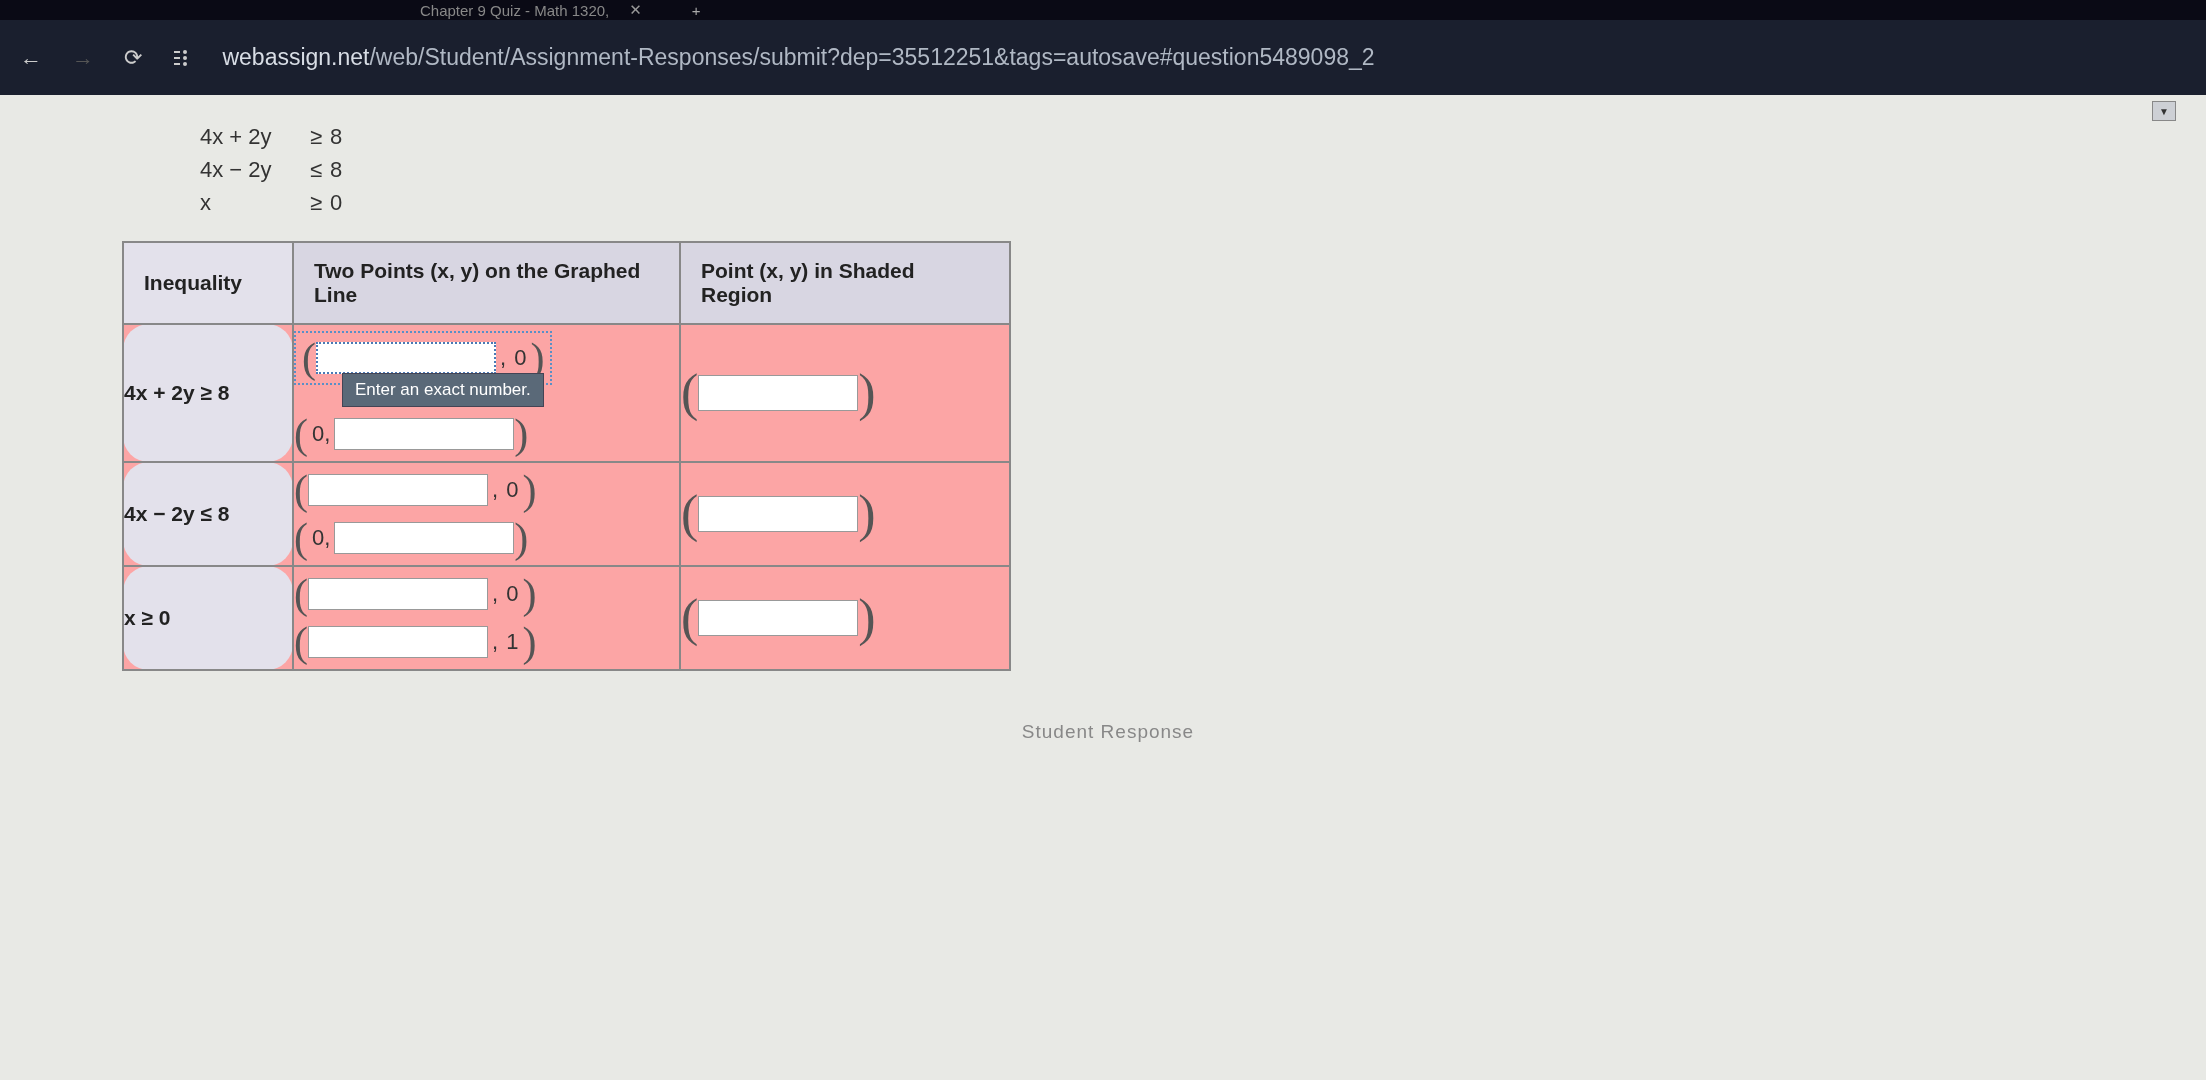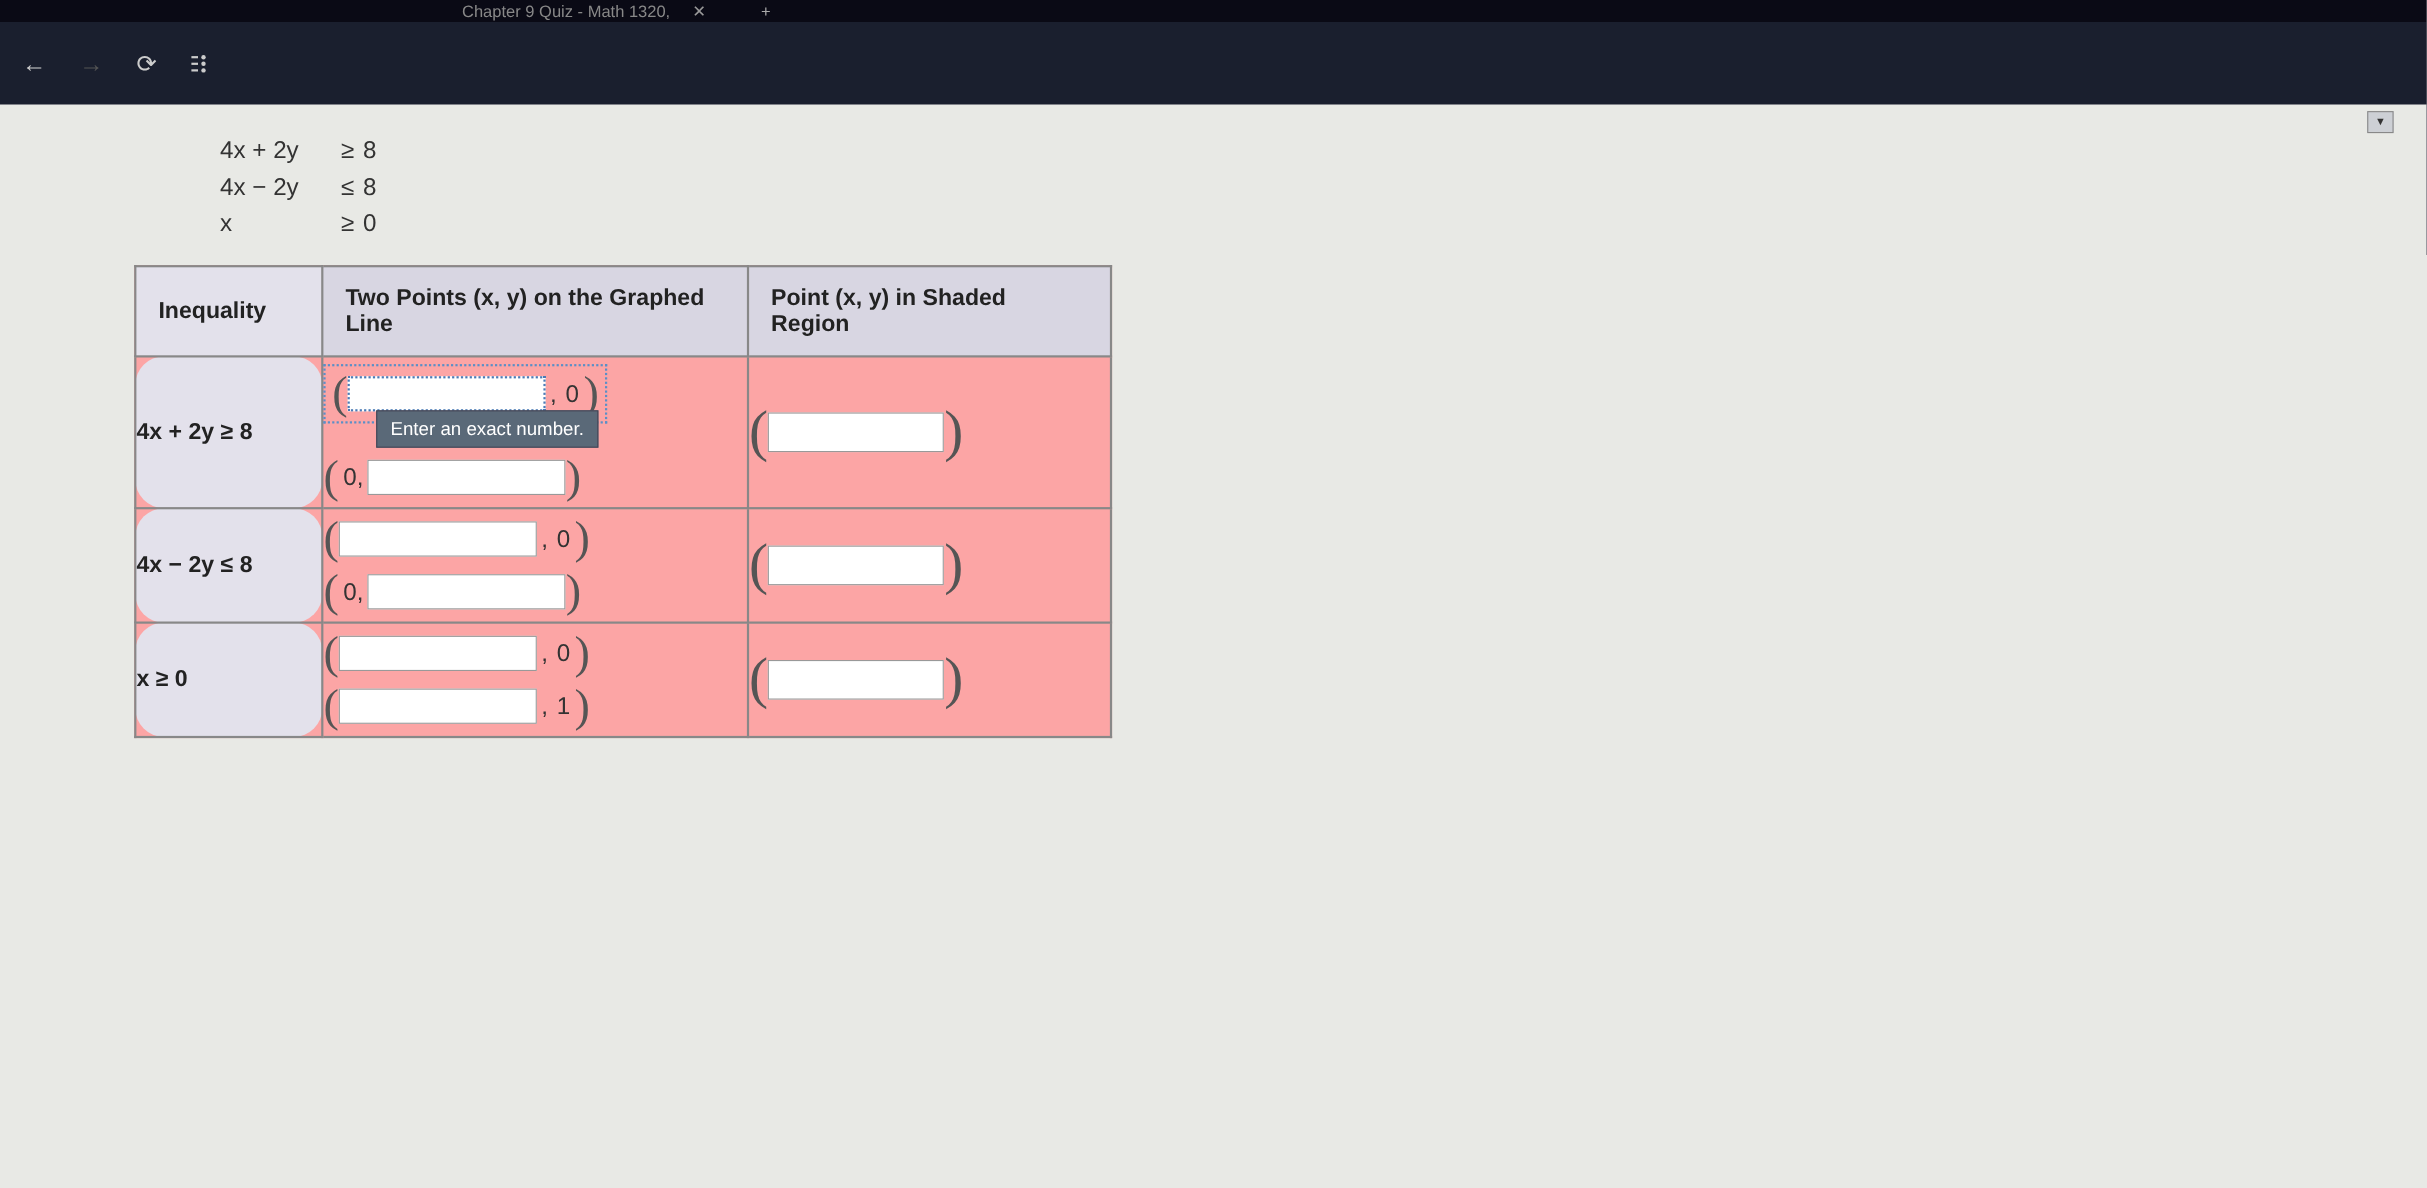--- a/index.html
+++ b/index.html
@@ -242,20 +242,23 @@
   <span class="site-icon">
     <svg width="20" height="20" viewBox="0 0 20 20">
         <rect x="2" y="3" width="6" height="2" fill="#ccc"></rect>
         <rect x="2" y="9" width="6" height="2" fill="#ccc"></rect>
         <rect x="2" y="15" width="6" height="2" fill="#ccc"></rect>
         <circle cx="13" cy="4" r="2" fill="#ccc"></circle>
         <circle cx="13" cy="10" r="2" fill="#ccc"></circle>
         <circle cx="13" cy="16" r="2" fill="#ccc"></circle>
       </svg>
   </span>
+  <div class="url">
+    <span class="domain">webassign.net</span><span>/web/Student/Assignment-Responses/submit?dep=35512251&amp;tags=autosave#question5489098_2</span>
+  </div>
 </div>
 
 <div class="content-area">
   <div style="position:relative;">
     <div class="dropdown-arrow" style="right:30px; top:6px; position:absolute; z-index:5;">▼</div>
   </div>
 
   <div class="question-body">
 
     <div class="inequalities">
@@ -363,14 +366,15 @@
             <div class="shaded-paren">
               <span class="paren">(</span>
               <input class="shaded-input" style="">
               <span class="paren">)</span>
             </div>
           </td>
         </tr>
       </tbody>
     </table>
 
+    <div class="footer-text">Student Response</div>
   </div>
 </div>
 
 </body></html>

